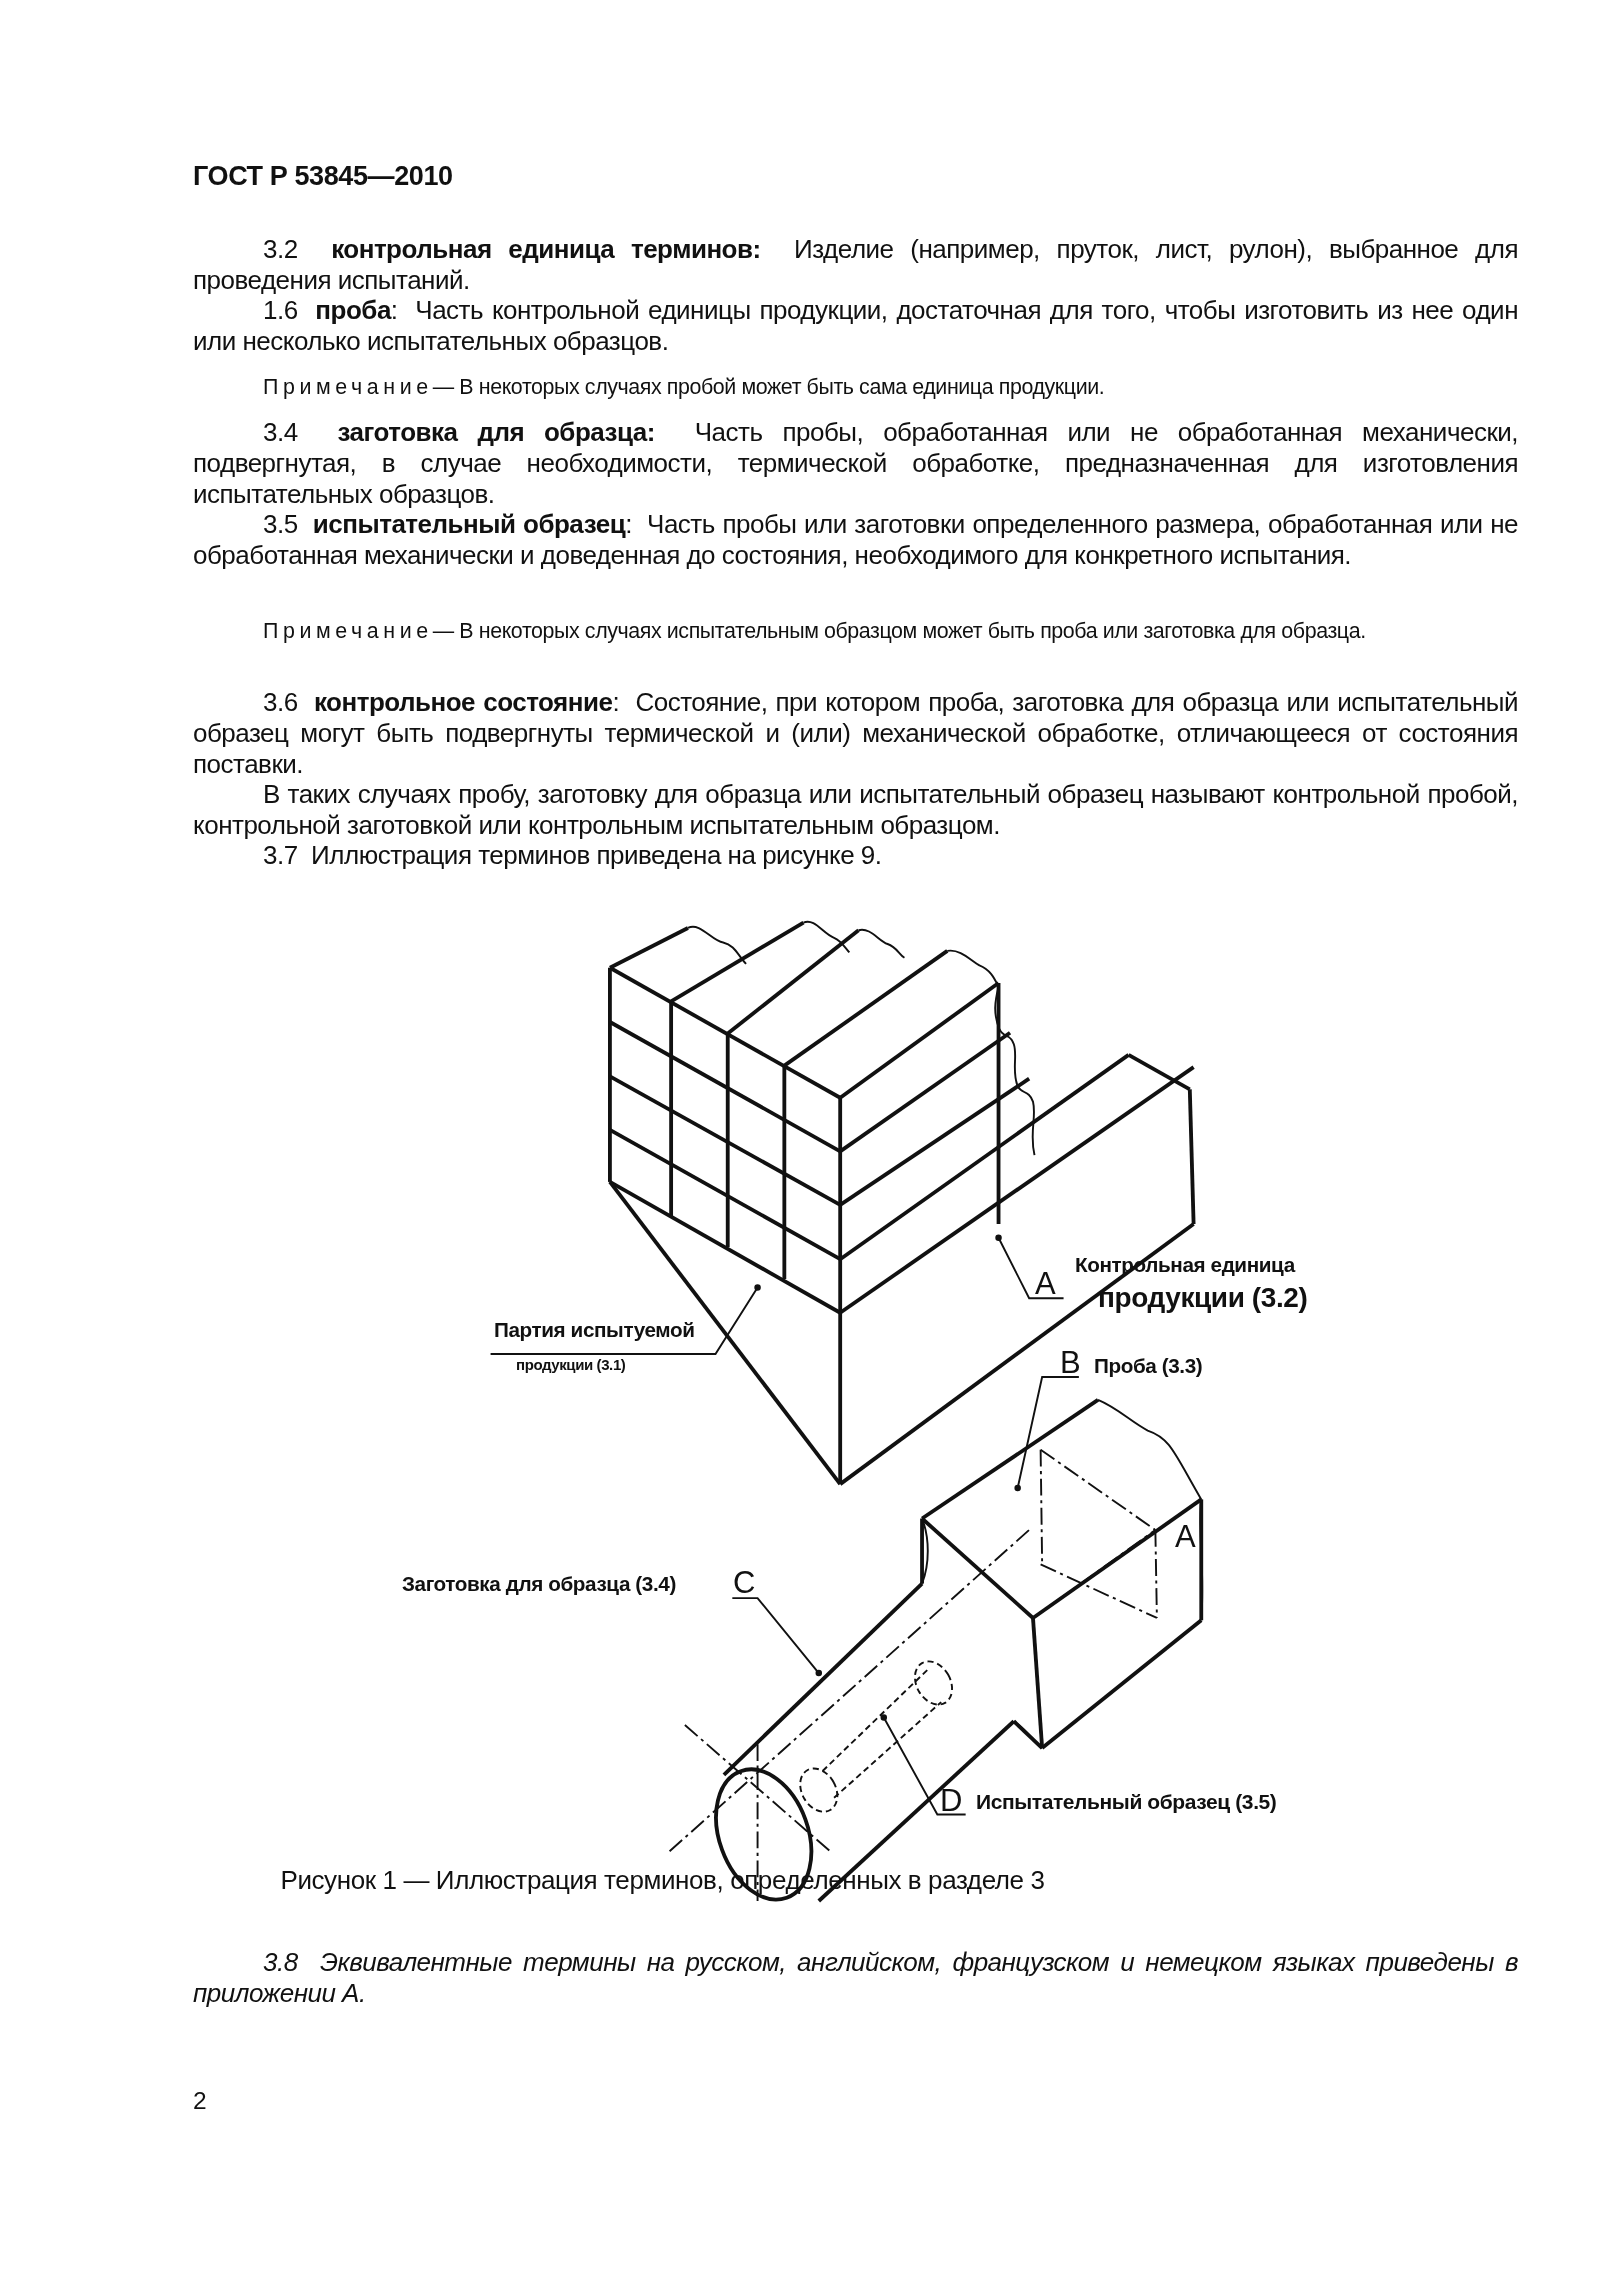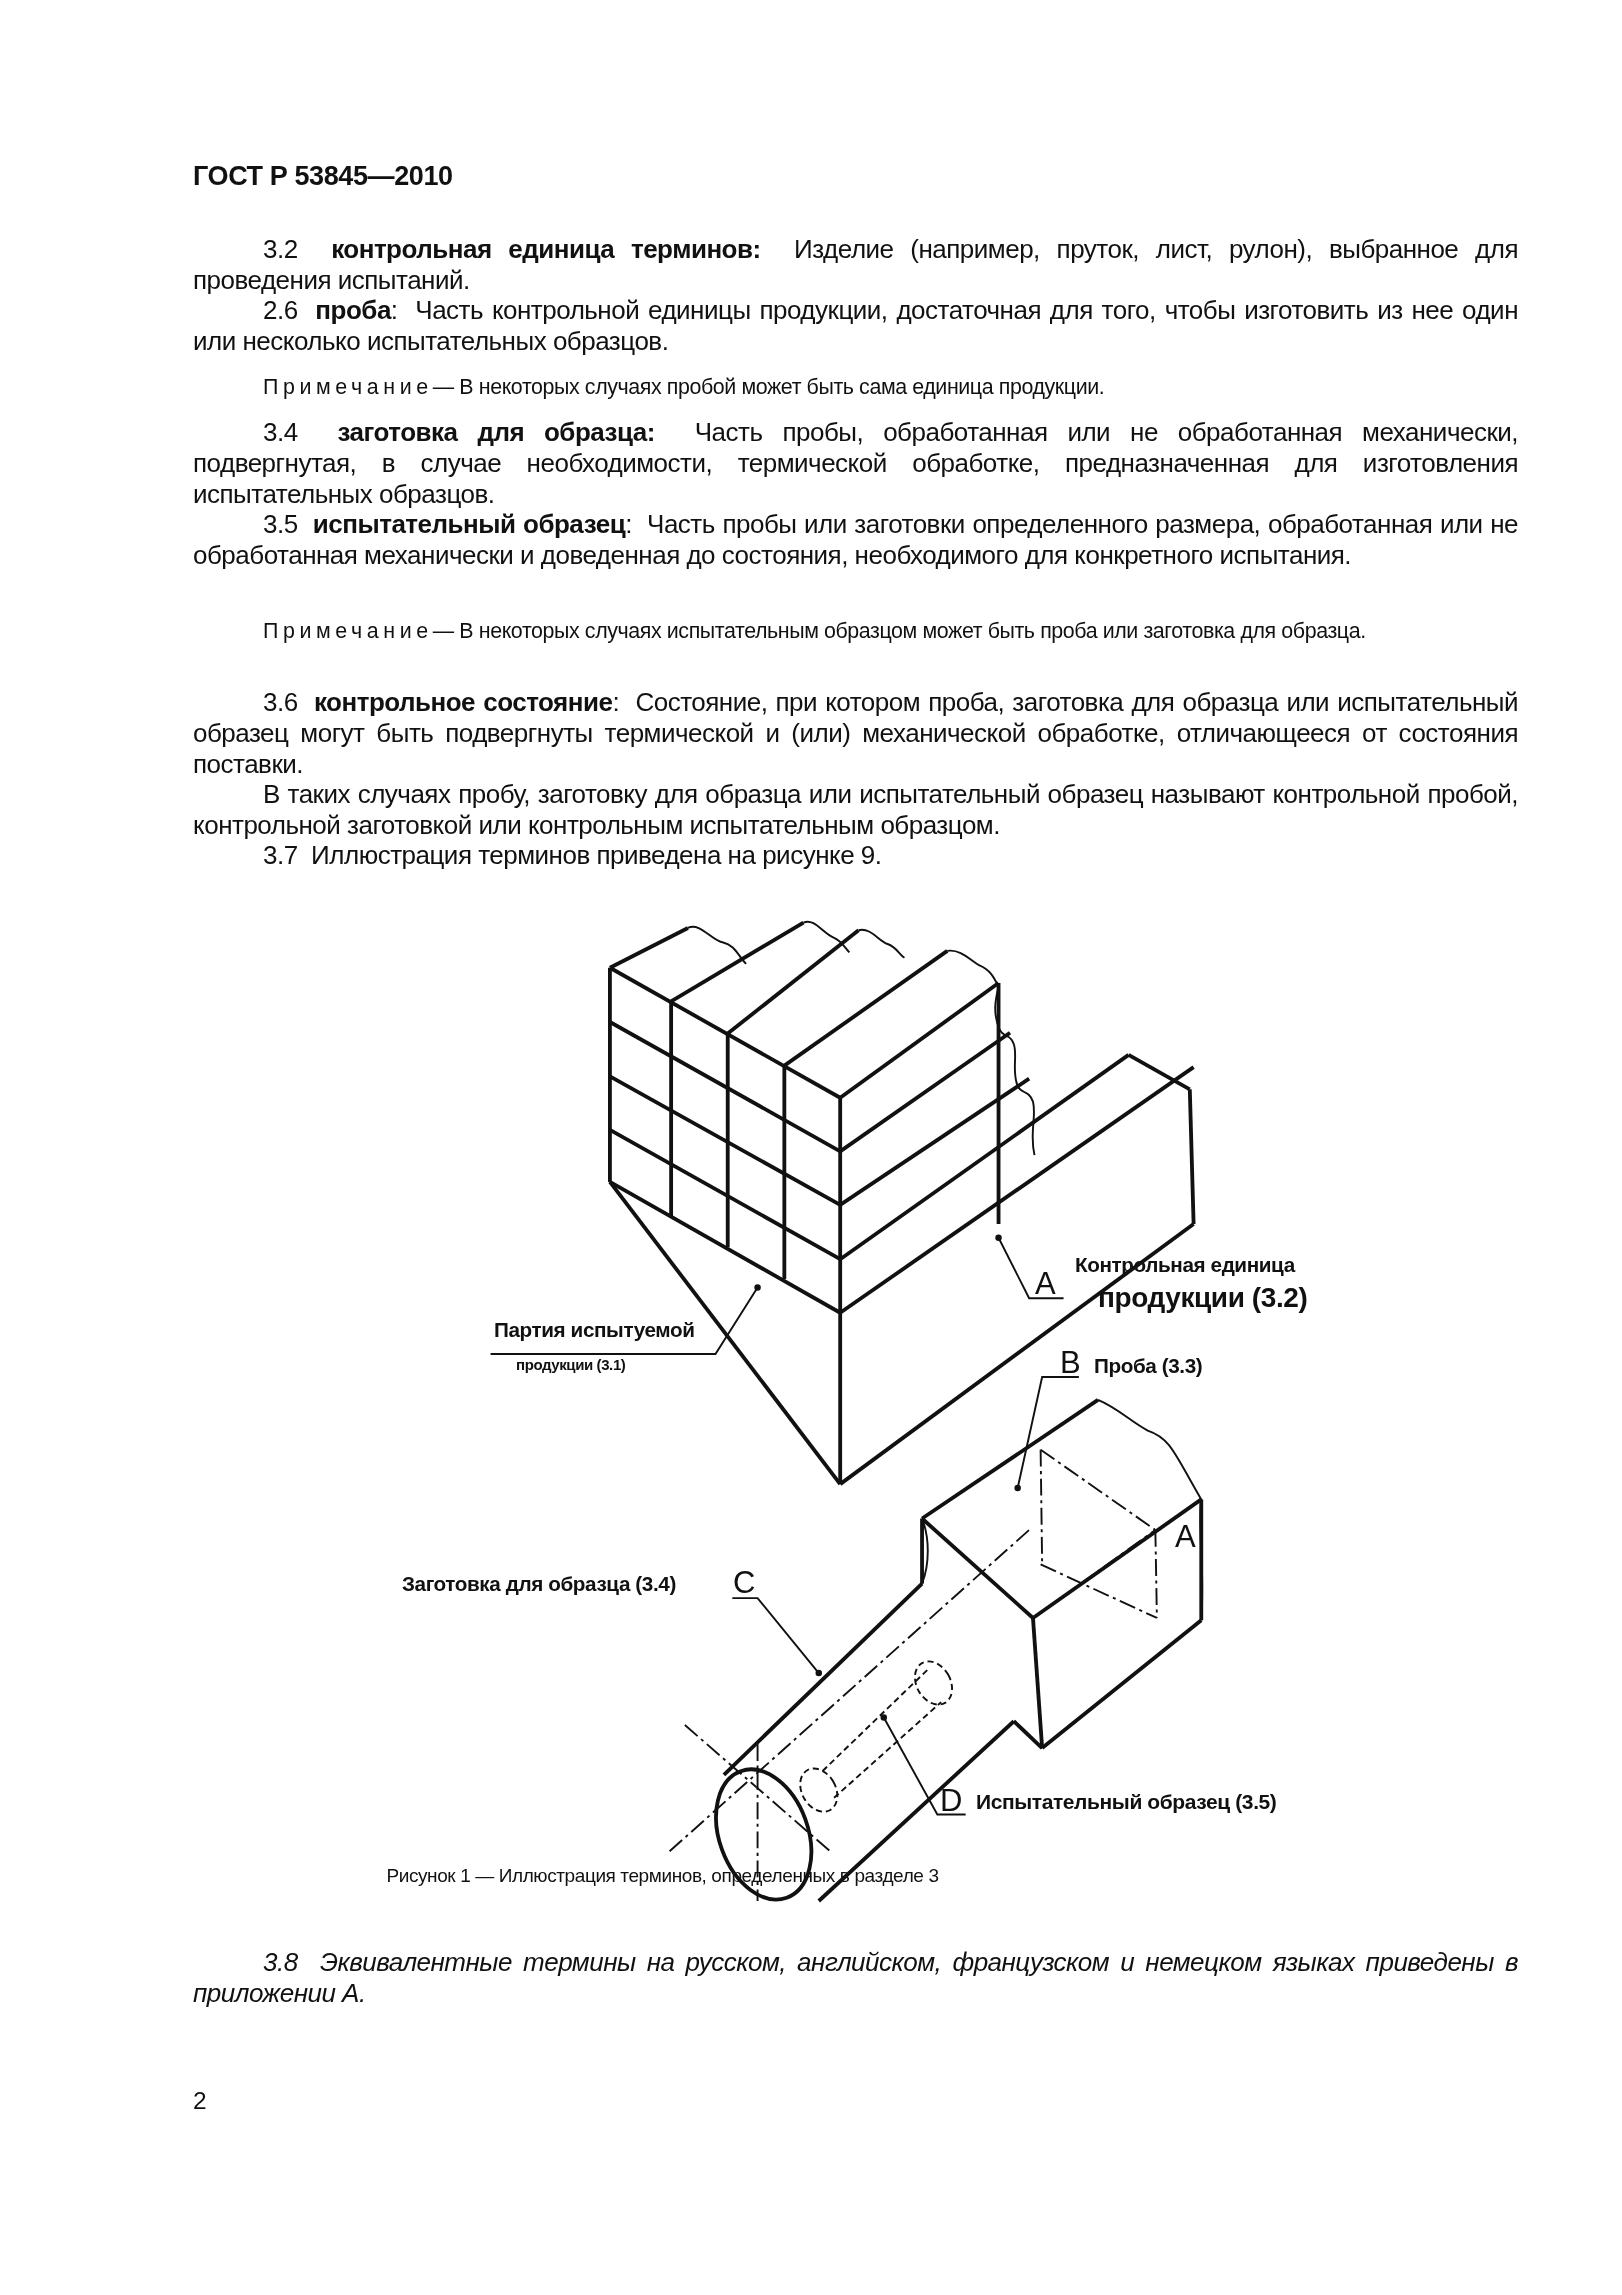--- a/index.html
+++ b/index.html
@@ -8,35 +8,35 @@
   .abs { position: absolute; }
   .header { left: 193px; top: 161px; font-size: 27px; font-weight: bold; letter-spacing: -0.4px; }
   .para { position: absolute; left: 193px; width: 1325px; font-size: 26px; line-height: 31px;
           text-align: justify; letter-spacing: -0.5px; }
   .para .indent { display: inline-block; width: 70px; }
   .para b { font-weight: bold; }
   .note { position: absolute; left: 193px; width: 1325px; font-size: 21.4px; line-height: 29px;
           text-align: justify; letter-spacing: -0.4px; }
   .note .sp { letter-spacing: 4.6px; }
   .caption { position: absolute; left: 0; width: 1325px; top: 1865px; text-align: center;
-             font-size: 19px; letter-spacing: -0.4px; }
+             font-size: 26px; letter-spacing: -0.4px; }
   .italic { font-style: italic; }
   .pagenum { left: 193px; top: 2087px; font-size: 24.5px; }
 </style>
 </head>
 <body>
 
 <div class="abs header">ГОСТ Р 53845—2010</div>
 
 <div class="para" style="top:234px;">
   <span class="indent"></span><span>3.2</span>&nbsp;&nbsp;<b>контрольная единица терминов:</b>&nbsp;&nbsp;<span>Изделие (например, пруток, лист, рулон), выбранное для проведения испытаний.</span>
 </div>
 
 <div class="para" style="top:295px;">
-  <span class="indent"></span><span>2.6</span>&nbsp;&nbsp;<b>проба</b><span>:</span>&nbsp;&nbsp;<span>Часть контрольной единицы продукции, достаточная для того, чтобы изготовить из нее один или несколько испытательных образцов.</span>
+  <span class="indent"></span><span>1.6</span>&nbsp;&nbsp;<b>проба</b><span>:</span>&nbsp;&nbsp;<span>Часть контрольной единицы продукции, достаточная для того, чтобы изготовить из нее один или несколько испытательных образцов.</span>
 </div>
 
 <div class="note" style="top:373px;">
   <span class="indent" style="display:inline-block;width:70px;"></span><span class="sp">Примечание</span><span>— В некоторых случаях пробой может быть сама единица продукции.</span>
 </div>
 
 <div class="para" style="top:417px;">
   <span class="indent"></span><span>3.4</span>&nbsp;&nbsp;<b>заготовка для образца:</b>&nbsp;&nbsp;<span>Часть пробы, обработанная или не обработанная механически, подвергнутая, в случае необходимости, термической обработке, предназначенная для изготовления испытательных образцов.</span>
 </div>
 

